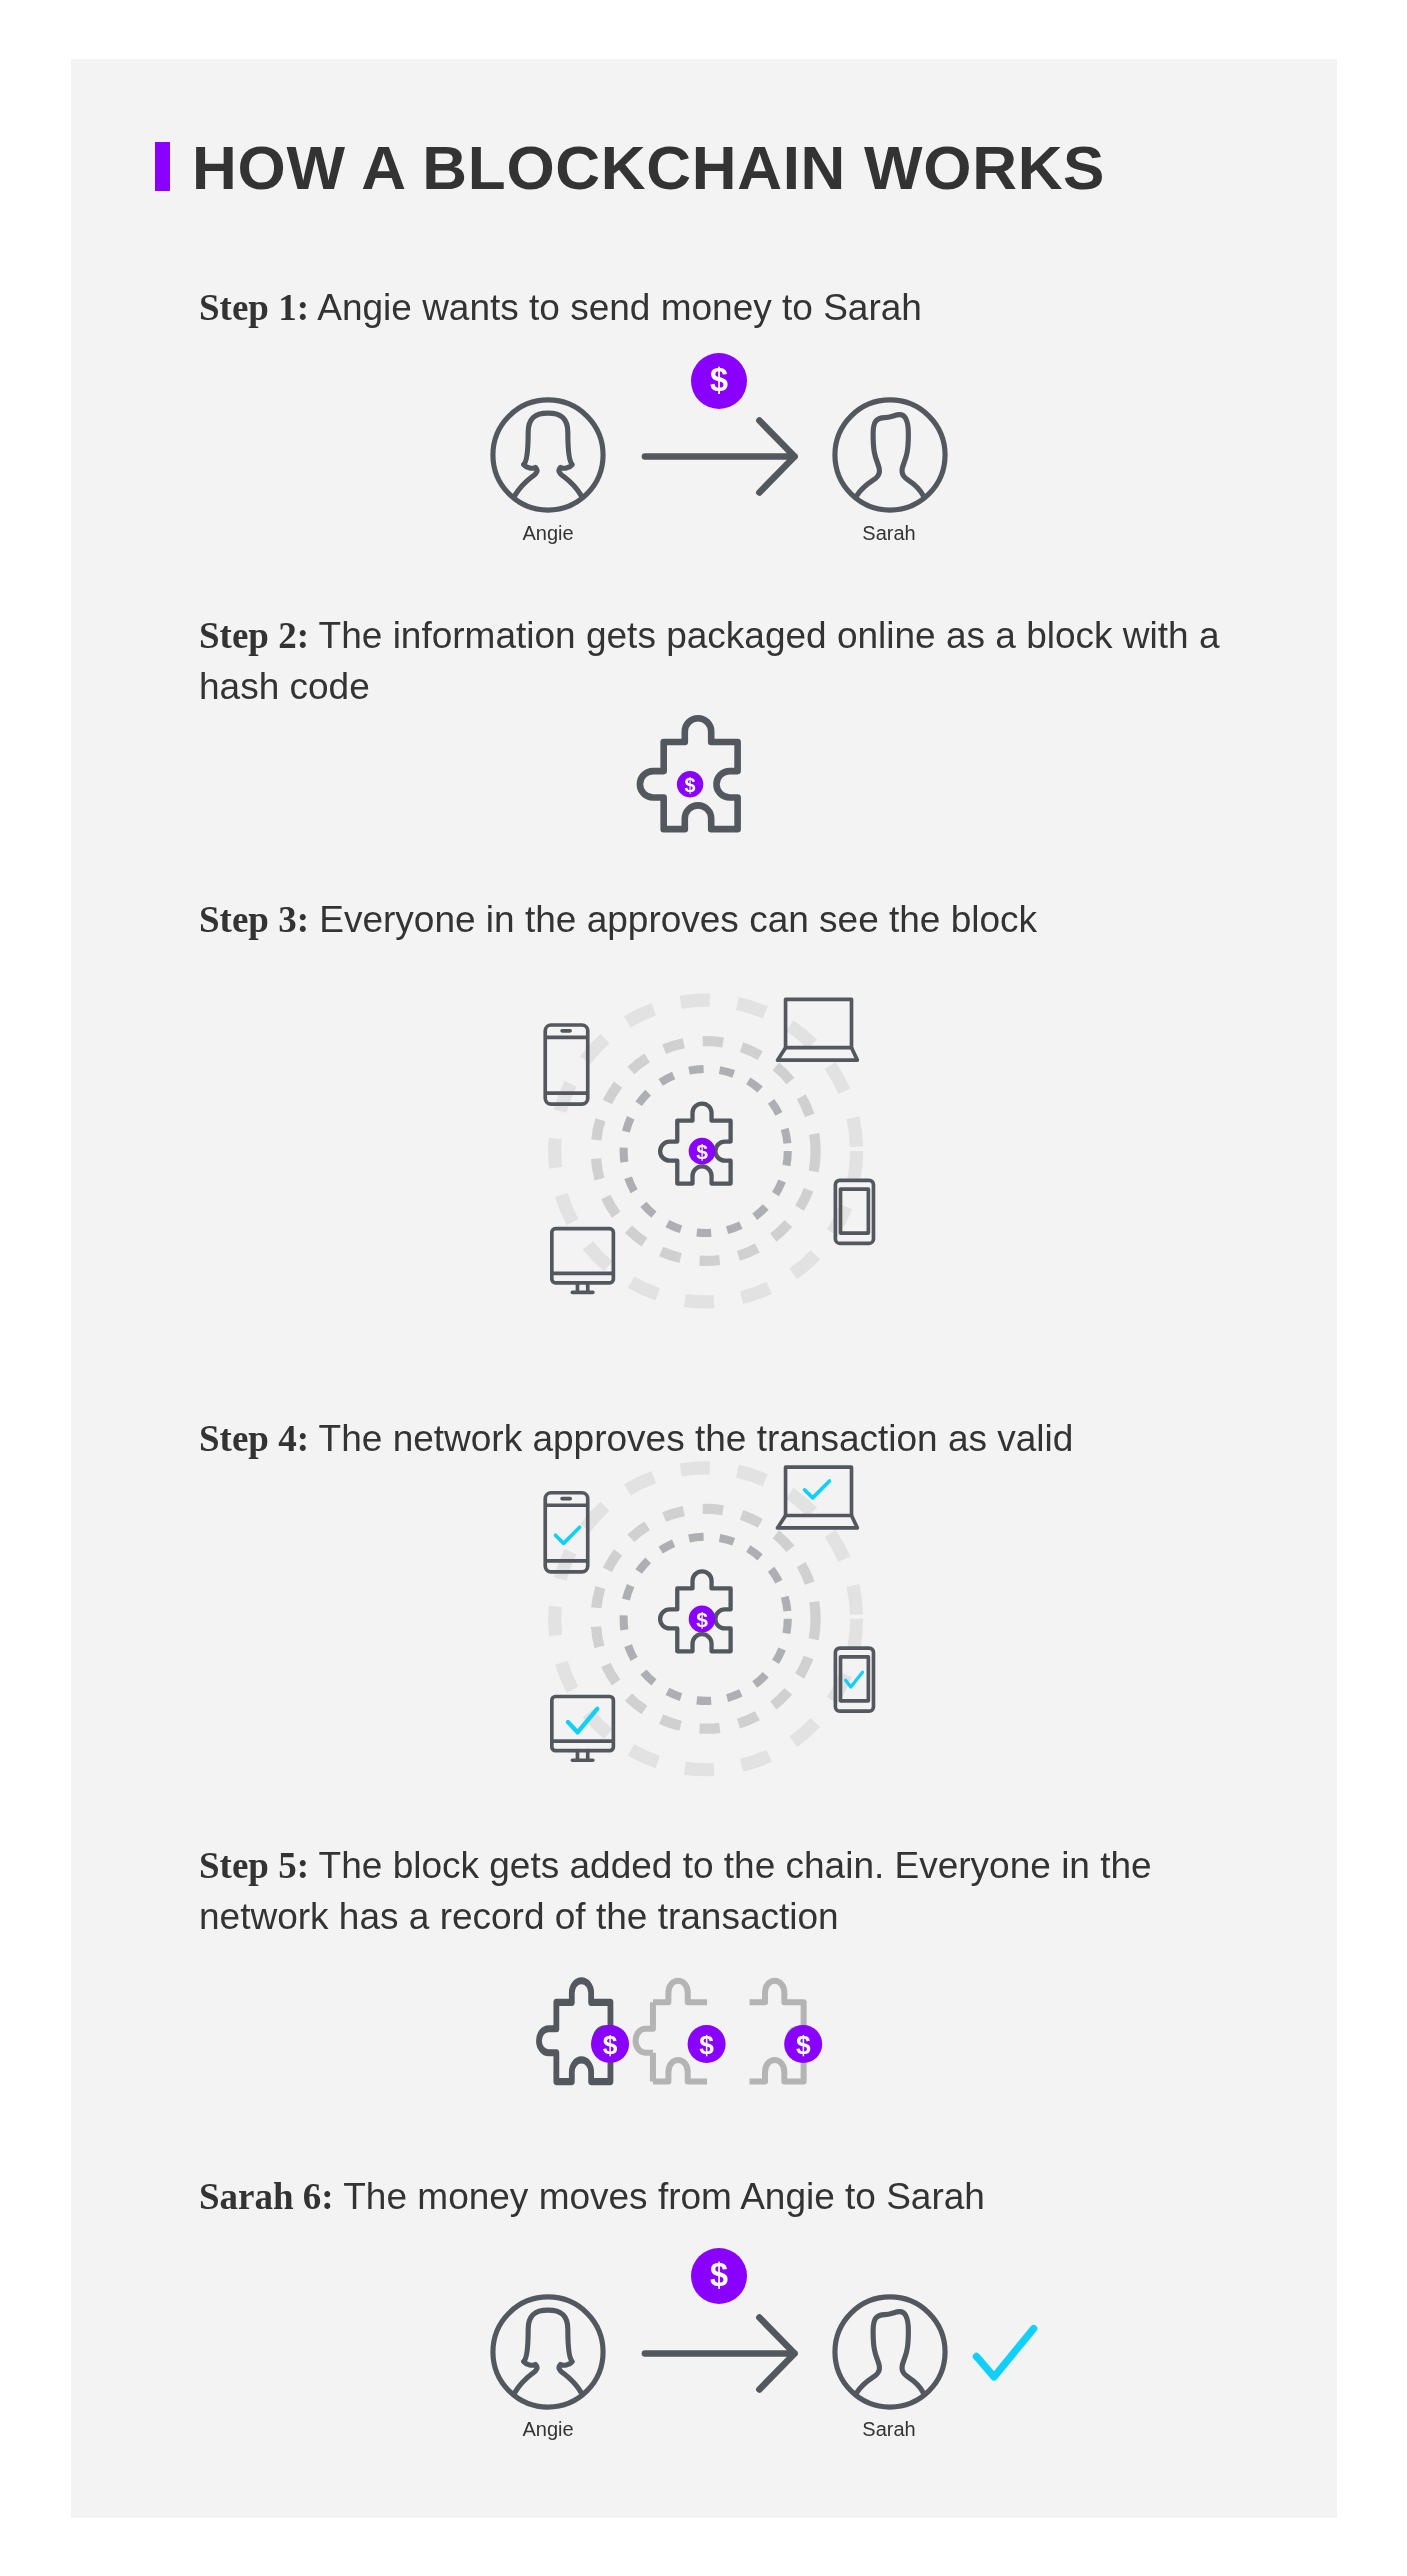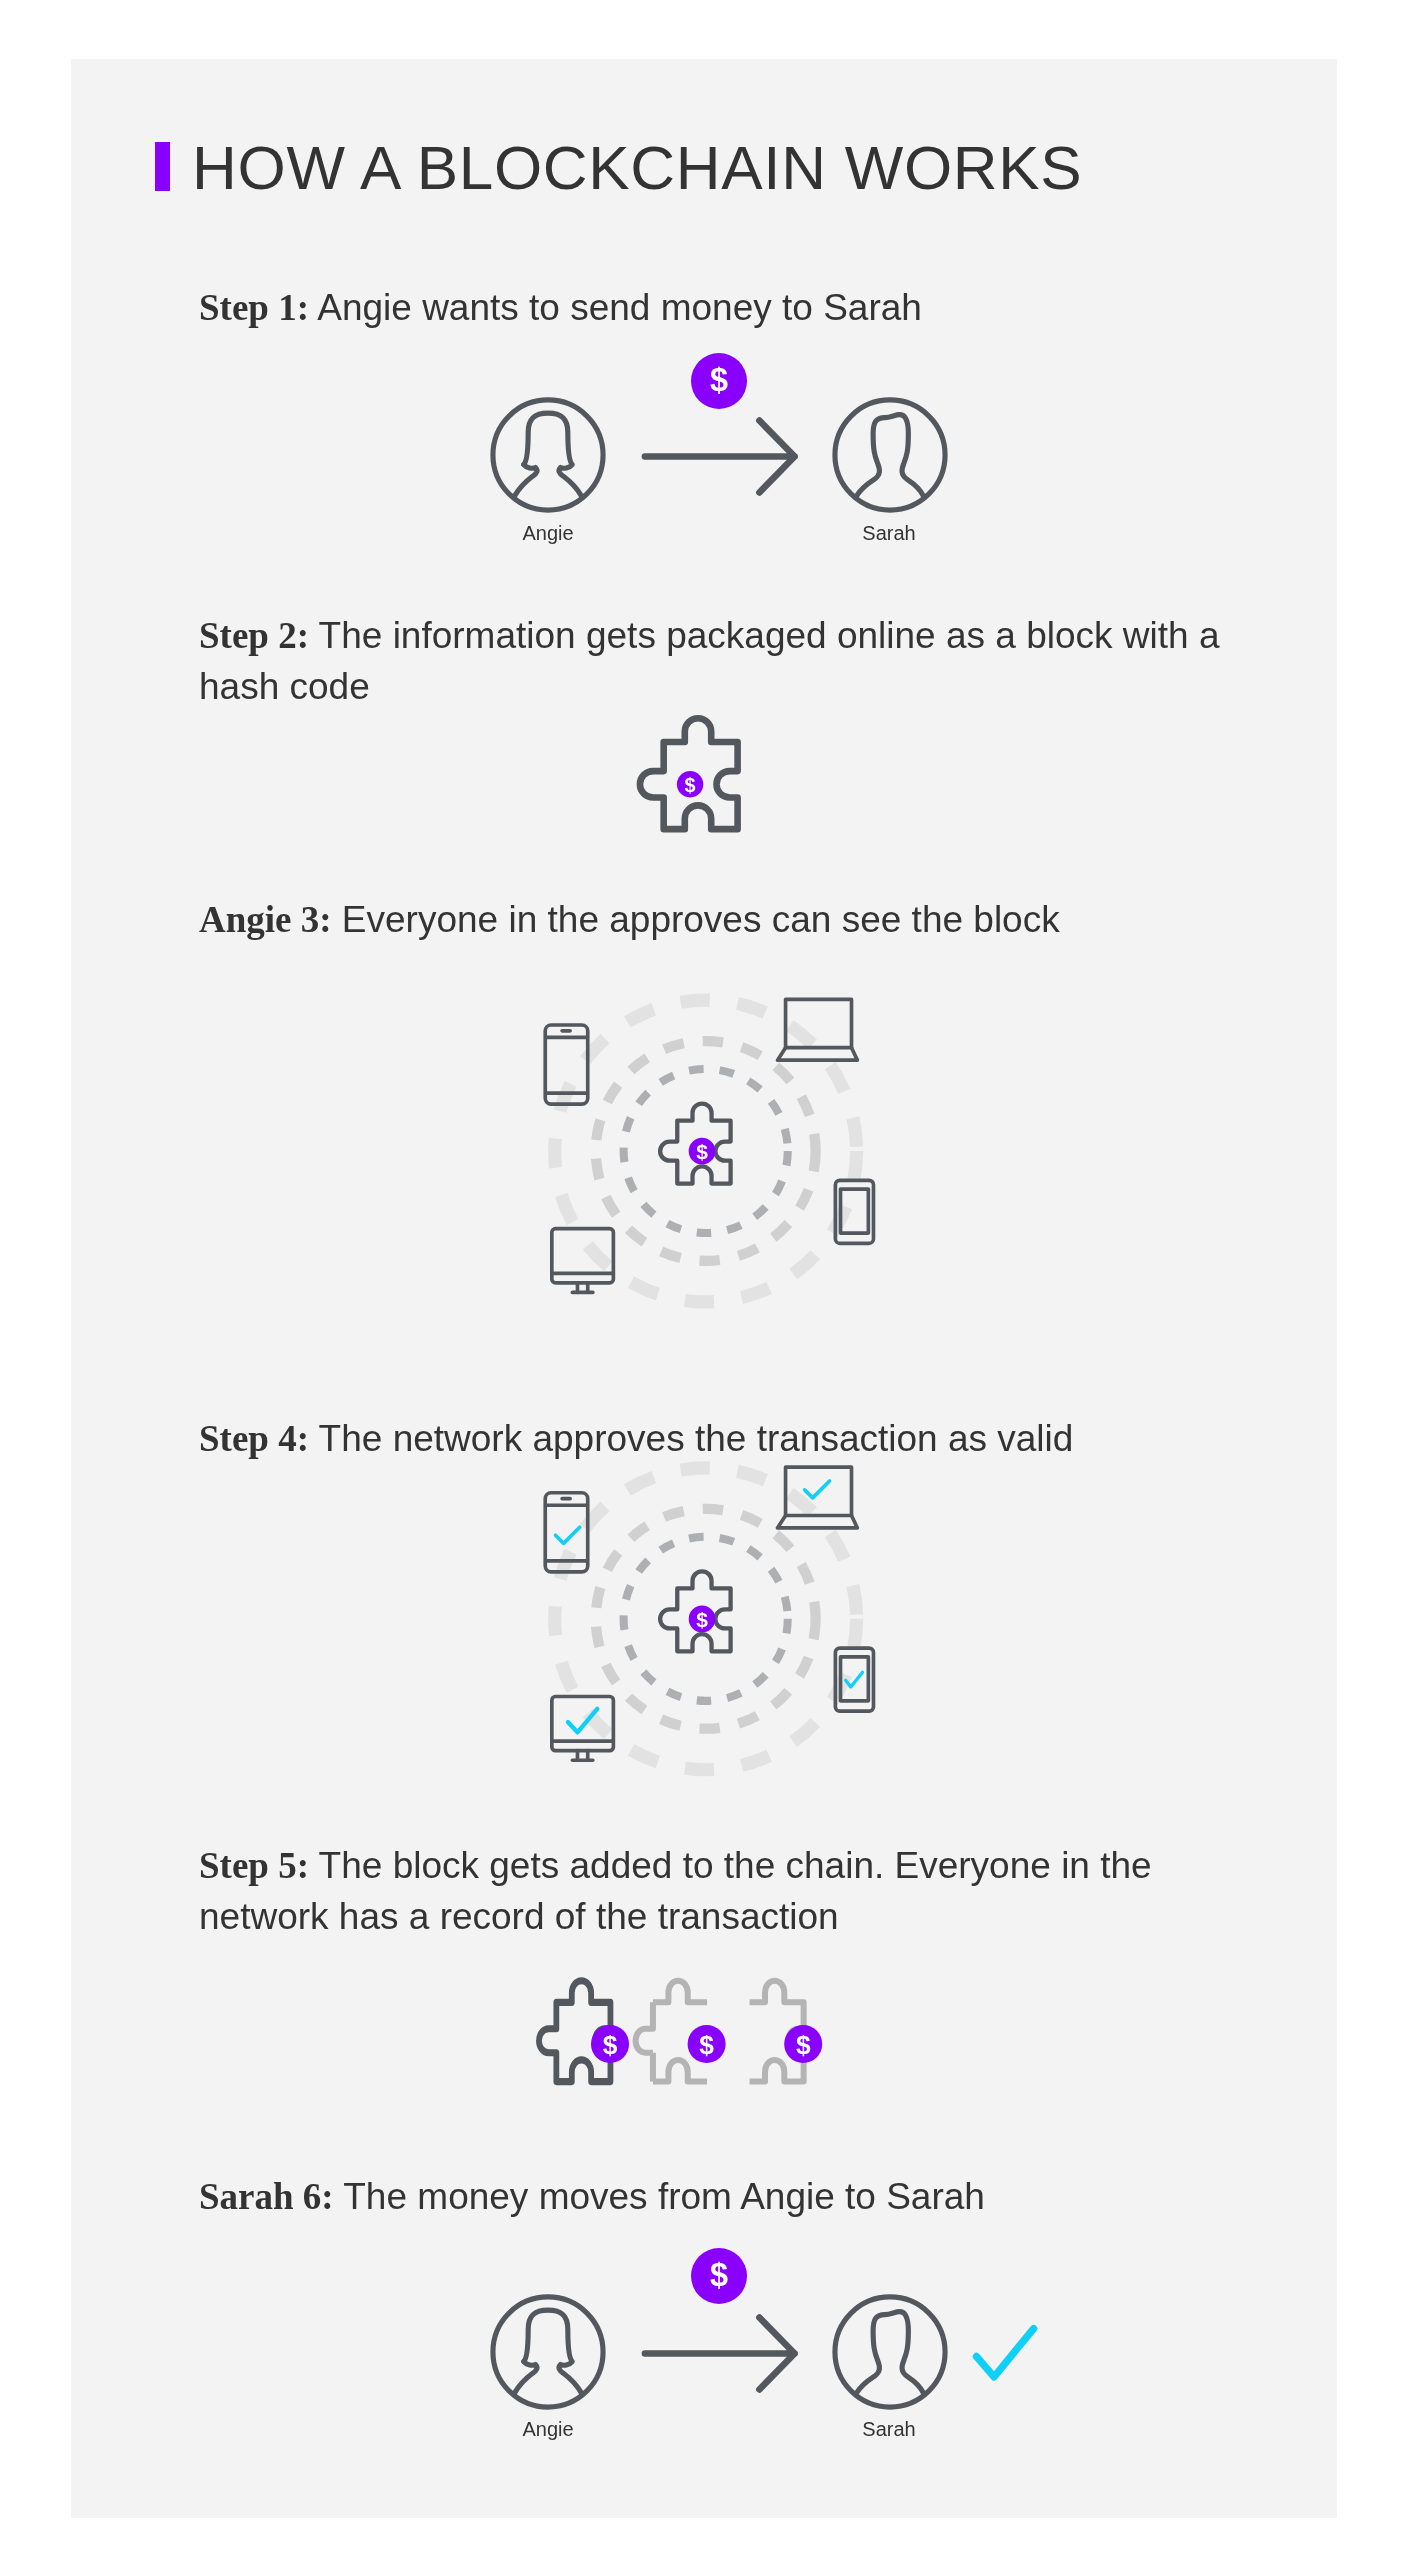--- a/index.html
+++ b/index.html
@@ -1,19 +1,19 @@
 <!DOCTYPE html>
 <html style="font-size:11.7px"><head>
 <meta charset="utf-8">
 <style>
   html,body{margin:0;padding:0;background:#ffffff;}
   body{width:1408px;height:2576px;position:relative;overflow:hidden;font-family:"Liberation Sans","DejaVu Sans",sans-serif;color:#333333;}
   .panel{position:absolute;left:71px;top:59px;width:1266px;height:2459px;background:#f3f3f3;}
   .title-bar{position:absolute;left:155px;top:142px;width:14.7px;height:49px;background:#8a00ff;}
-  .title{position:absolute;left:192px;top:131px;font-size:62px;font-weight:normal;letter-spacing:0.7px;color:#333333;white-space:nowrap;line-height:73px;}
+  .title{position:absolute;left:192px;top:131px;font-size:62px;font-weight:bold;letter-spacing:0.7px;color:#333333;white-space:nowrap;line-height:73px;}
   .step{position:absolute;left:199px;width:1056px;font-size:37px;line-height:51px;color:#333333;}
   .step b{font-weight:bold;font-family:Liberation Serif, serif;}
   .lbl{position:absolute;font-size:20px;color:#333333;transform:translateX(-50%);white-space:nowrap;}
   svg{position:absolute;overflow:visible;}
 </style>
 </head>
 <body>
 
 <div class="panel"></div>
 
@@ -49,21 +49,21 @@
 <div class="lbl" style="left:889px;top:522px">Sarah</div>
 
 <div class="step" style="top:610px"><b>Step 2:</b><span> The information gets packaged online as a block with a hash code</span></div>
 
 <svg style="left:632px;top:713px" width="132" height="132" viewBox="0 0 100 100">
   <use href="#puzzle" stroke="#53575e" stroke-width="5"></use>
   <circle cx="44" cy="54" r="10" fill="#8a00ff"></circle>
   <text x="44" y="60" text-anchor="middle" font-size="15" font-weight="bold" fill="#fff" font-family="Liberation Sans, sans-serif">$</text>
 </svg>
 
-<div class="step" style="top:894px"><b>Angie 3:</b><span> Everyone in the approves can see the block</span></div>
+<div class="step" style="top:894px"><b>Step 3:</b><span> Everyone in the approves can see the block</span></div>
 
 <svg style="left:513px;top:975px" width="381" height="352" viewBox="0 0 520 480">
   <circle cx="263" cy="240" r="206" fill="none" stroke="#e2e2e2" stroke-width="18" stroke-dasharray="40 38"></circle>
   <circle cx="263" cy="240" r="150" fill="none" stroke="#d0d0d0" stroke-width="14" stroke-dasharray="28 26"></circle>
   <circle cx="263" cy="240" r="112" fill="none" stroke="#aeafb2" stroke-width="11" stroke-dasharray="20 22"></circle>
   <g transform="translate(193,170) scale(1.3)">
     <use href="#puzzle" stroke="#53575e" stroke-width="4.5"></use>
     <circle cx="50" cy="54" r="14" fill="#8a00ff"></circle>
     <text x="50" y="62" text-anchor="middle" font-size="22" font-weight="bold" fill="#fff" font-family="Liberation Sans, sans-serif">$</text>
   </g>

